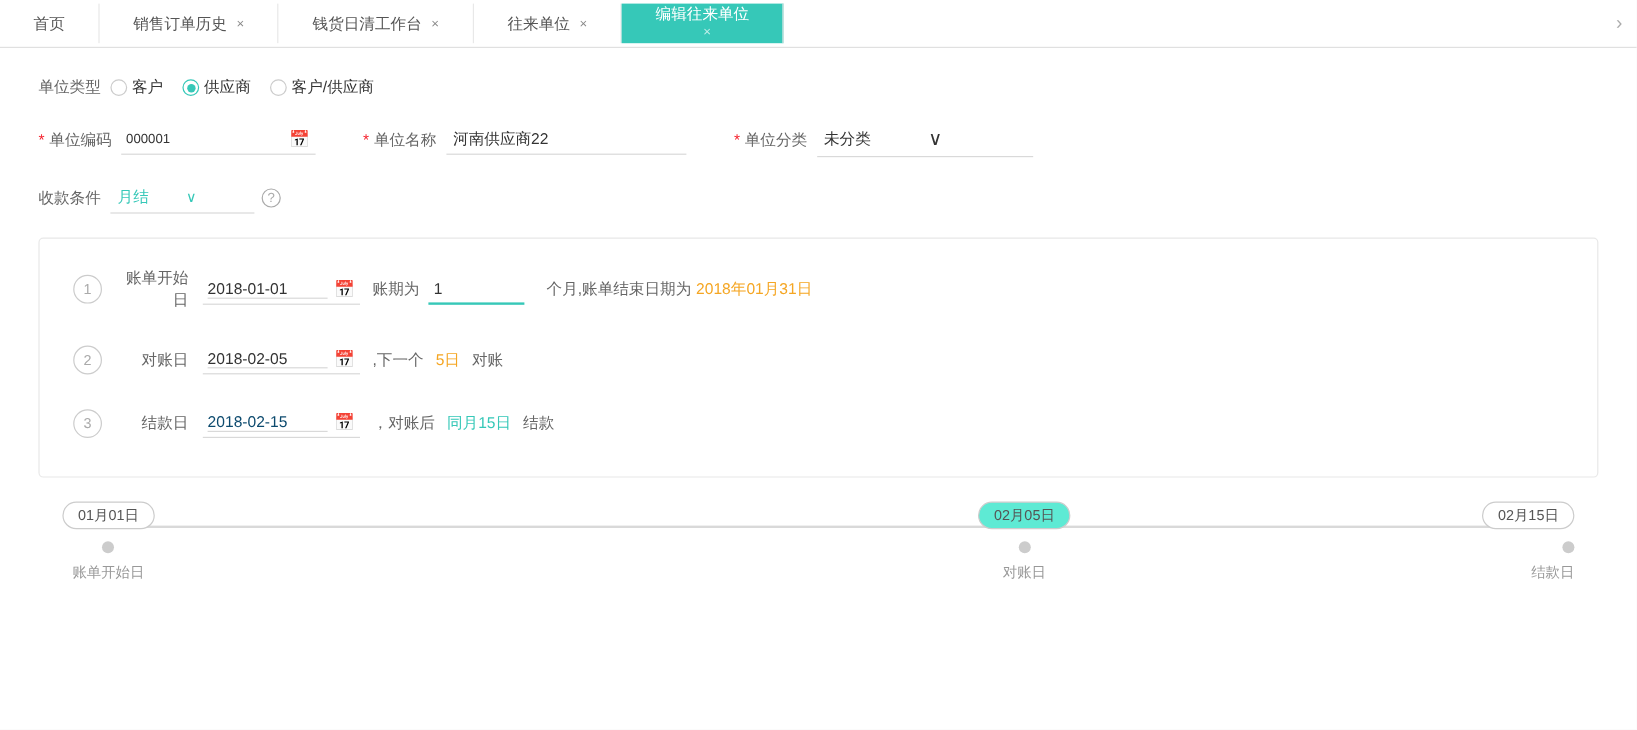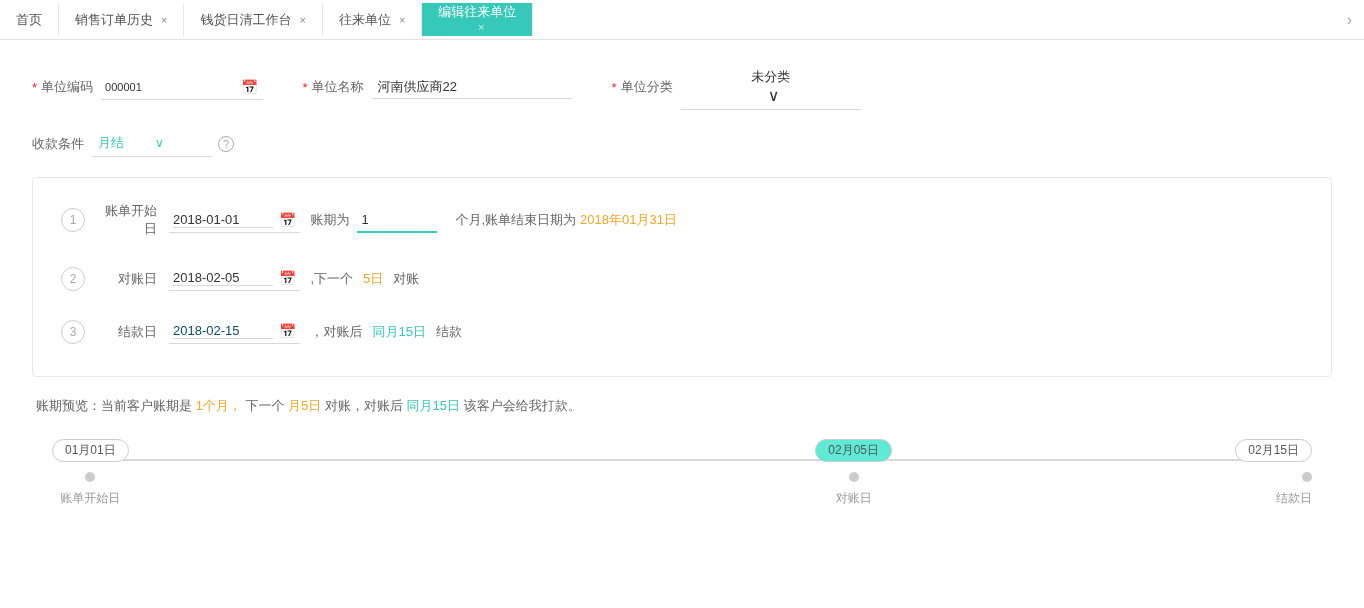--- a/index.html
+++ b/index.html
@@ -10,21 +10,21 @@
       display: flex;
       align-items: center;
       background: #fff;
       border-bottom: 1px solid #e0e0e0;
       height: 40px;
       padding: 0 0;
     }
     .tab {
       display: flex;
       align-items: center;
-      padding: 0 16px;
+      padding: 0 28px;
       height: 33px;
       cursor: pointer;
       font-size: 13px;
       color: #555;
       border-right: 1px solid #e8e8e8;
       white-space: nowrap;
       position: relative;
     }
     .tab.active {
       background: #36c8b8;
@@ -157,21 +157,20 @@
     }
 
     
     .classify-select {
       display: flex;
       align-items: center;
       border-bottom: 1px solid #d9d9d9;
       padding: 4px 6px;
       min-width: 180px;
       cursor: pointer;
-      flex-direction: column;
     }
     .classify-select span {
       flex: 1;
       color: #333;
     }
     .classify-arrow {
       color: #36c8b8;
       font-size: 16px;
       margin-left: 6px;
     }
@@ -283,20 +282,39 @@
   </div>
   <div class="tab active">
     <span>编辑往来单位</span>
     <span class="close-icon">×</span>
   </div>
   <div class="tab-more">›</div>
 </div>
 
 <div class="main-content">
 
+  <div class="form-row">
+    <div class="form-item">
+      <span class="form-label">单位类型</span>
+      <div class="radio-group">
+        <label class="radio-item">
+          <div class="radio-circle"></div>
+          <span>客户</span>
+        </label>
+        <label class="radio-item">
+          <div class="radio-circle checked"></div>
+          <span>供应商</span>
+        </label>
+        <label class="radio-item">
+          <div class="radio-circle"></div>
+          <span>客户/供应商</span>
+        </label>
+      </div>
+    </div>
+  </div>
 
   <div class="form-row">
     <div class="form-item">
       <span class="required-star">*</span>
       <span class="form-label">单位编码</span>
       <div class="input-with-icon">
         <input type="text" class="" value="000001" style="border: none; outline: none; font-size: 11px; width: 130px; color: rgb(51, 51, 51); background: transparent;">
         <span class="calendar-icon">📅</span>
       </div>
     </div>
@@ -360,29 +378,20 @@
         <input type="text" value="2018-02-15" style="border-top: none; border-right: none; border-left: none; border-image: initial; outline: none; font-size: 13px; width: 100px; color: #0c4a6e; background: transparent; border-bottom: 1px solid rgb(217, 217, 217);">
         <span class="calendar-icon" style="color:#36c8b8;">📅</span>
       </div>
       <span class="row-desc">，对账后</span>
       <span class="row-desc highlight-teal">同月15日</span>
       <span class="row-desc">结款</span>
     </div>
   </div>
 
   <div style="margin-top: 20px;">
-    <div class="preview-text">
-      <span>账期预览：当前客户账期是</span>
-      <span class="highlight-orange">1个月，</span>
-      <span>下一个</span>
-      <span class="highlight-orange">月5日</span>
-      <span>对账，对账后</span>
-      <span class="highlight-teal">同月15日</span>
-      <span>该客户会给我打款。</span>
-    </div>
 
     <div style="position:relative; display:flex; align-items:flex-start; padding: 0 20px;">
 
       <div style="position:absolute; top:20px; left:60px; right:60px; height:2px; background:#d9d9d9; z-index:0;"></div>
 
       <div style="display:flex;flex-direction:column;align-items:center;z-index:1;flex:0 0 auto;">
         <div style="border:1px solid #ccc;border-radius:12px;padding:2px 12px;font-size:12px;color:#555;background:#fff;white-space:nowrap;">01月01日</div>
         <div style="width:10px;height:10px;border-radius:50%;background:#ccc;margin-top:10px;"></div>
         <div style="font-size:12px;color:#999;margin-top:8px;white-space:nowrap;">账单开始日</div>
       </div>

